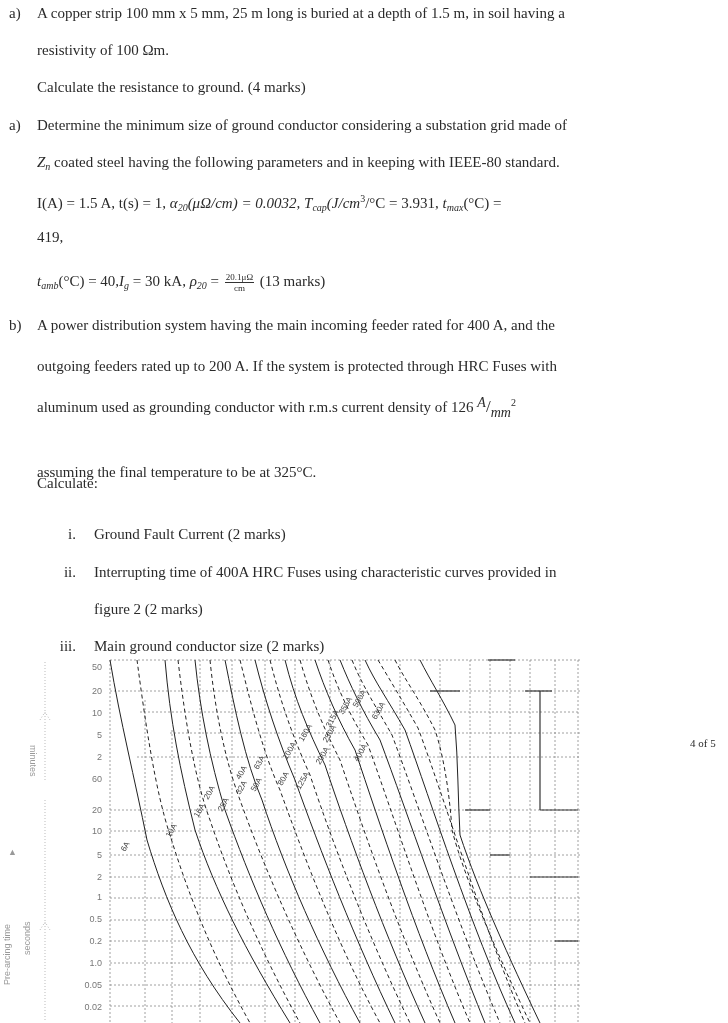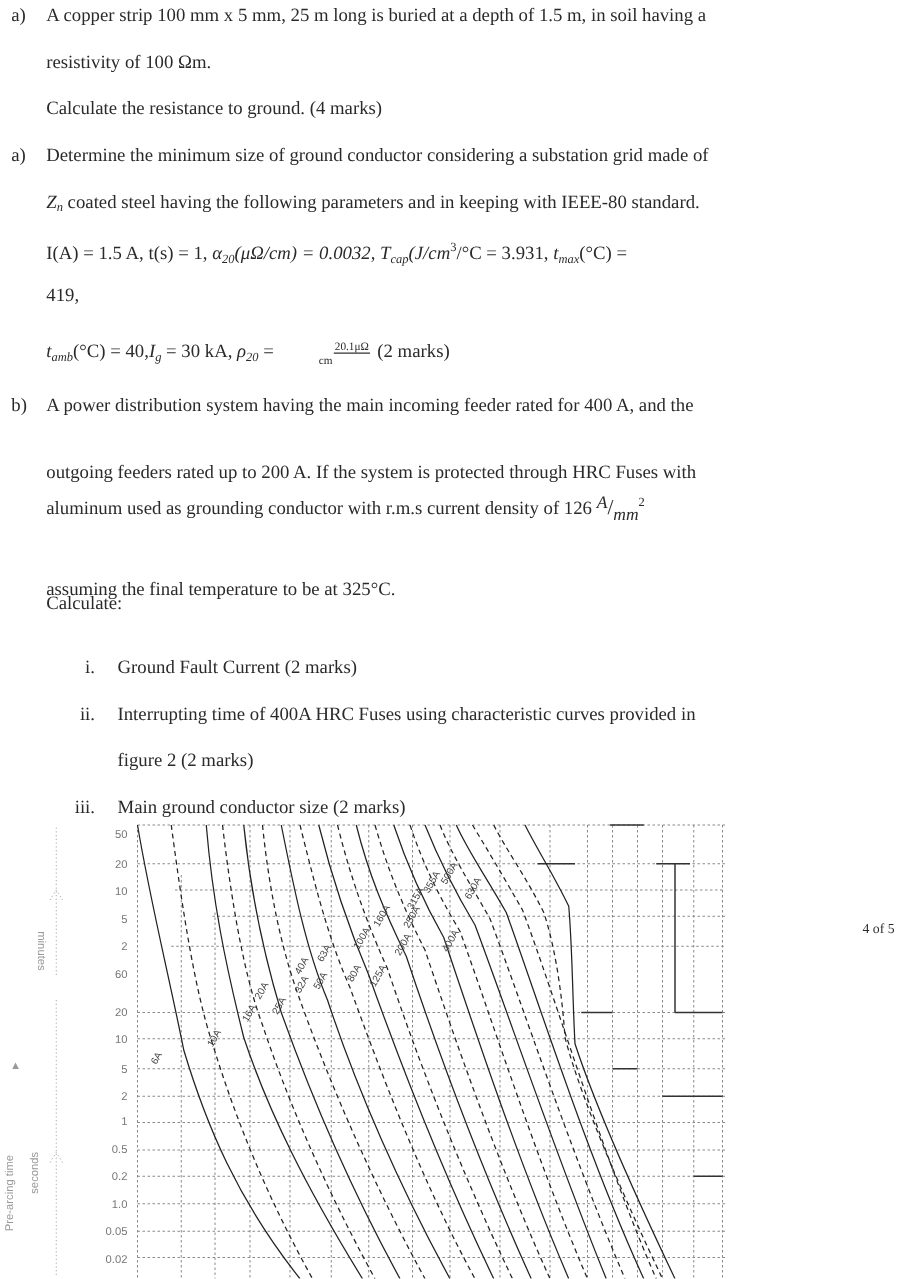--- a/index.html
+++ b/index.html
@@ -8,21 +8,21 @@
     font-family: "Liberation Serif", "DejaVu Serif", serif;
     color: #2a2a2a; font-size: 15px;
   }
   .line { position: absolute; white-space: nowrap; line-height: 18px; }
   .lbl { position: absolute; left: 9px; }
   .txt { position: absolute; left: 37px; }
   .sub { font-size: 10px; vertical-align: -3px; font-style: italic; }
   .sup { font-size: 10px; vertical-align: 6px; }
   .it { font-style: italic; }
   .frac { display: inline-block; vertical-align: middle; text-align: center; font-size: 9px; line-height: 10px; margin: 0 2px; }
-  .frac .num { display: block; border-bottom: 1px solid #333; padding: 0 1px; margin-left: 42px; }
+  .frac .num { display: block; border-bottom: 1px solid #333; padding: 0 1px; }
   .frac .den { display: block; }
   .rnum { position: absolute; left: 52px; width: 24px; text-align: right; }
   .rtxt { position: absolute; left: 94px; }
   .pageno { position: absolute; left: 690px; top: 737px; font-size: 11px; }
   #chart { position: absolute; left: 0; top: 655px; width: 728px; height: 368px; }
   .ytick { font-family: "Liberation Sans", "DejaVu Sans", sans-serif; font-size: 9px; fill: #777; }
   .curvelbl { font-family: "Liberation Sans", "DejaVu Sans", sans-serif; font-size: 8px; fill: #444; }
   .axisname { font-family: "Liberation Sans", "DejaVu Sans", sans-serif; font-size: 9px; fill: #999; }
 </style>
 </head>
@@ -36,26 +36,26 @@
 <div class="line lbl" style="top:116px">a)</div>
 <div class="line txt" style="top:116px">Determine the minimum size of ground conductor considering a substation grid made of</div>
 <div class="line txt" style="top:153px">
   <span class="it">Z</span><span class="sub">n</span><span> coated steel having the following parameters and in keeping with IEEE-80 standard.</span>
 </div>
 <div class="line txt" style="top:190px">
   <span>I(A) = 1.5 A, t(s) = 1, </span><span class="it">α</span><span class="sub">20</span><span class="it">(μΩ/cm) = 0.0032, </span><span class="it">T</span><span class="sub">cap</span><span class="it">(J/cm</span><span class="sup">3</span><span>/°C = 3.931, </span><span class="it">t</span><span class="sub">max</span><span>(°C) =</span>
 </div>
 <div class="line txt" style="top:228px">419,</div>
 <div class="line txt" style="top:272px">
-  <span class="it">t</span><span class="sub">amb</span><span>(°C) = 40,</span><span class="it">I</span><span class="sub">g</span><span> = 30 kA, </span><span class="it">ρ</span><span class="sub">20</span><span> = </span><span class="frac"><span class="num">20.1μΩ</span><span class="den">cm</span></span><span> (2 marks)</span>
+  <span class="it">t</span><span class="sub">amb</span><span>(°C) = 40,</span><span class="it">I</span><span class="sub">g</span><span> = 30 kA, </span><span class="it">ρ</span><span class="sub">20</span><span> = </span><span class="frac"><span class="num">20.1μΩ</span><span class="den">cm</span></span><span> (13 marks)</span>
 </div>
 
 <div class="line lbl" style="top:316px">b)</div>
 <div class="line txt" style="top:316px">A power distribution system having the main incoming feeder rated for 400 A, and the</div>
-<div class="line txt" style="top:369px">outgoing feeders rated up to 200 A. If the system is protected through HRC Fuses with</div>
+<div class="line txt" style="top:357px">outgoing feeders rated up to 200 A. If the system is protected through HRC Fuses with</div>
 <div class="line txt" style="top:394px">
   <span>aluminum used as grounding conductor with r.m.s current density of  126 </span><span class="it" style="font-size:14px;vertical-align:5px">A</span><span style="font-size:17px">/</span><span class="it" style="font-size:14px;vertical-align:-5px">mm</span><span class="sup">2</span>
 </div>
 <div class="line txt" style="top:463px">assuming the final temperature to be at 325°C.</div>
 <div class="line txt" style="top:474px">Calculate:</div>
 
 <div class="line rnum" style="top:525px">i.</div>
 <div class="line rtxt" style="top:525px">Ground Fault Current (2 marks)</div>
 <div class="line rnum" style="top:563px">ii.</div>
 <div class="line rtxt" style="top:563px">Interrupting time of 400A HRC Fuses using characteristic curves provided in</div>

